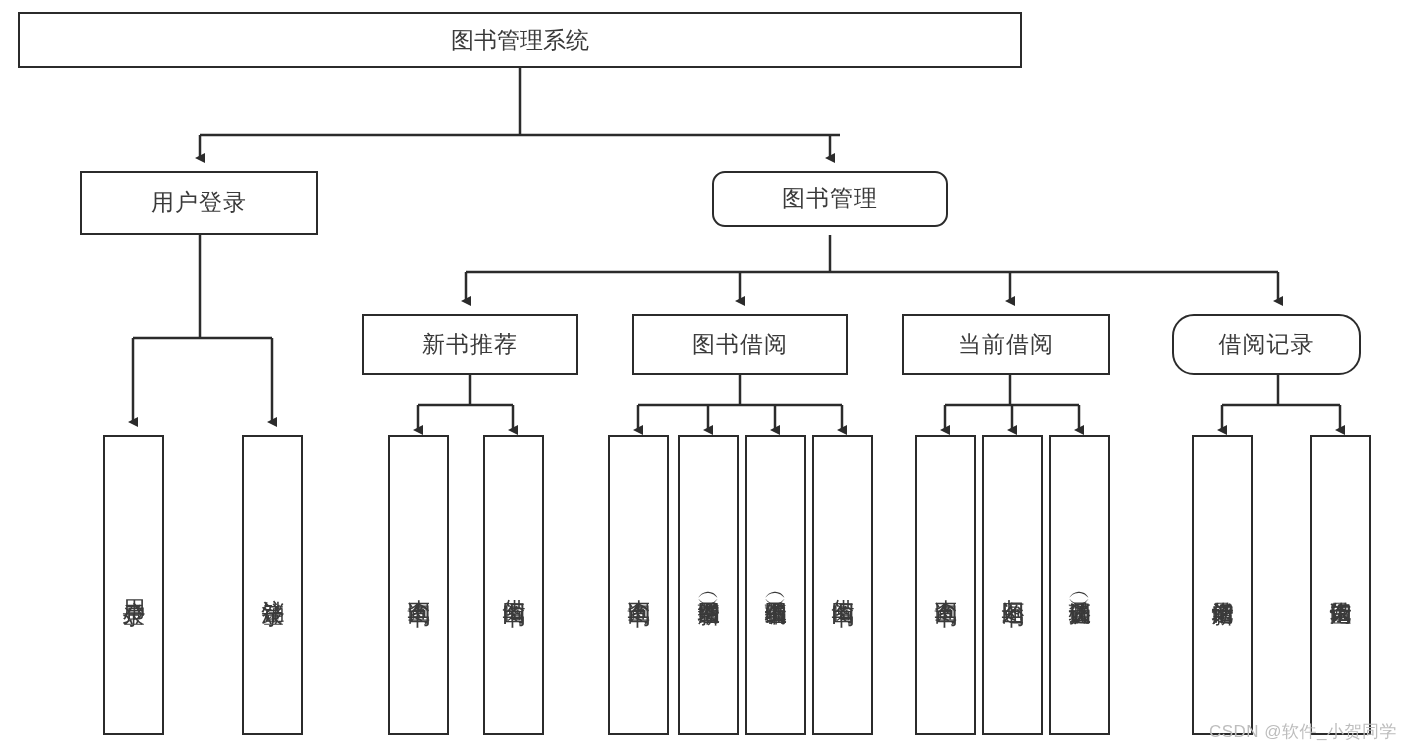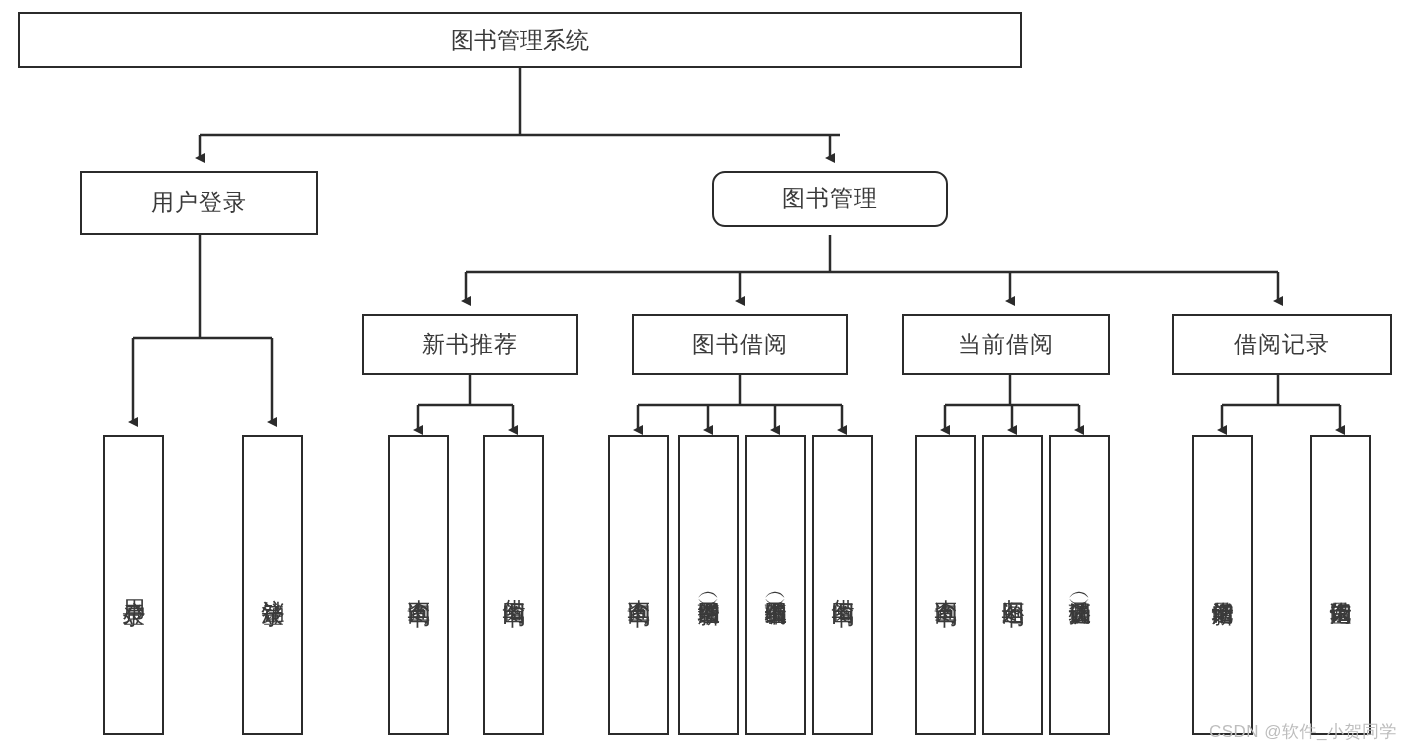--- a/index.html
+++ b/index.html
@@ -86,21 +86,21 @@
 
   <div class="node horiz" style="left:362px;top:314px;width:216px;height:61px;">
     <span>新书推荐</span>
   </div>
   <div class="node horiz" style="left:632px;top:314px;width:216px;height:61px;">
     <span>图书借阅</span>
   </div>
   <div class="node horiz" style="left:902px;top:314px;width:208px;height:61px;">
     <span>当前借阅</span>
   </div>
-  <div class="node horiz" style="left:1172px;top:314px;width:220px;height:61px;">
+  <div class="node horiz" style="left:1172px;top:314px;width:189px;height:61px;border-radius:22px;">
     <span>借阅记录</span>
   </div>
 
   <div class="leaf" style="left:103px;top:435px;width:61px;height:300px;">
     <span class="vtext">用户登录</span>
   </div>
   <div class="leaf" style="left:242px;top:435px;width:61px;height:300px;">
     <span class="vtext">注销登录</span>
   </div>
 

